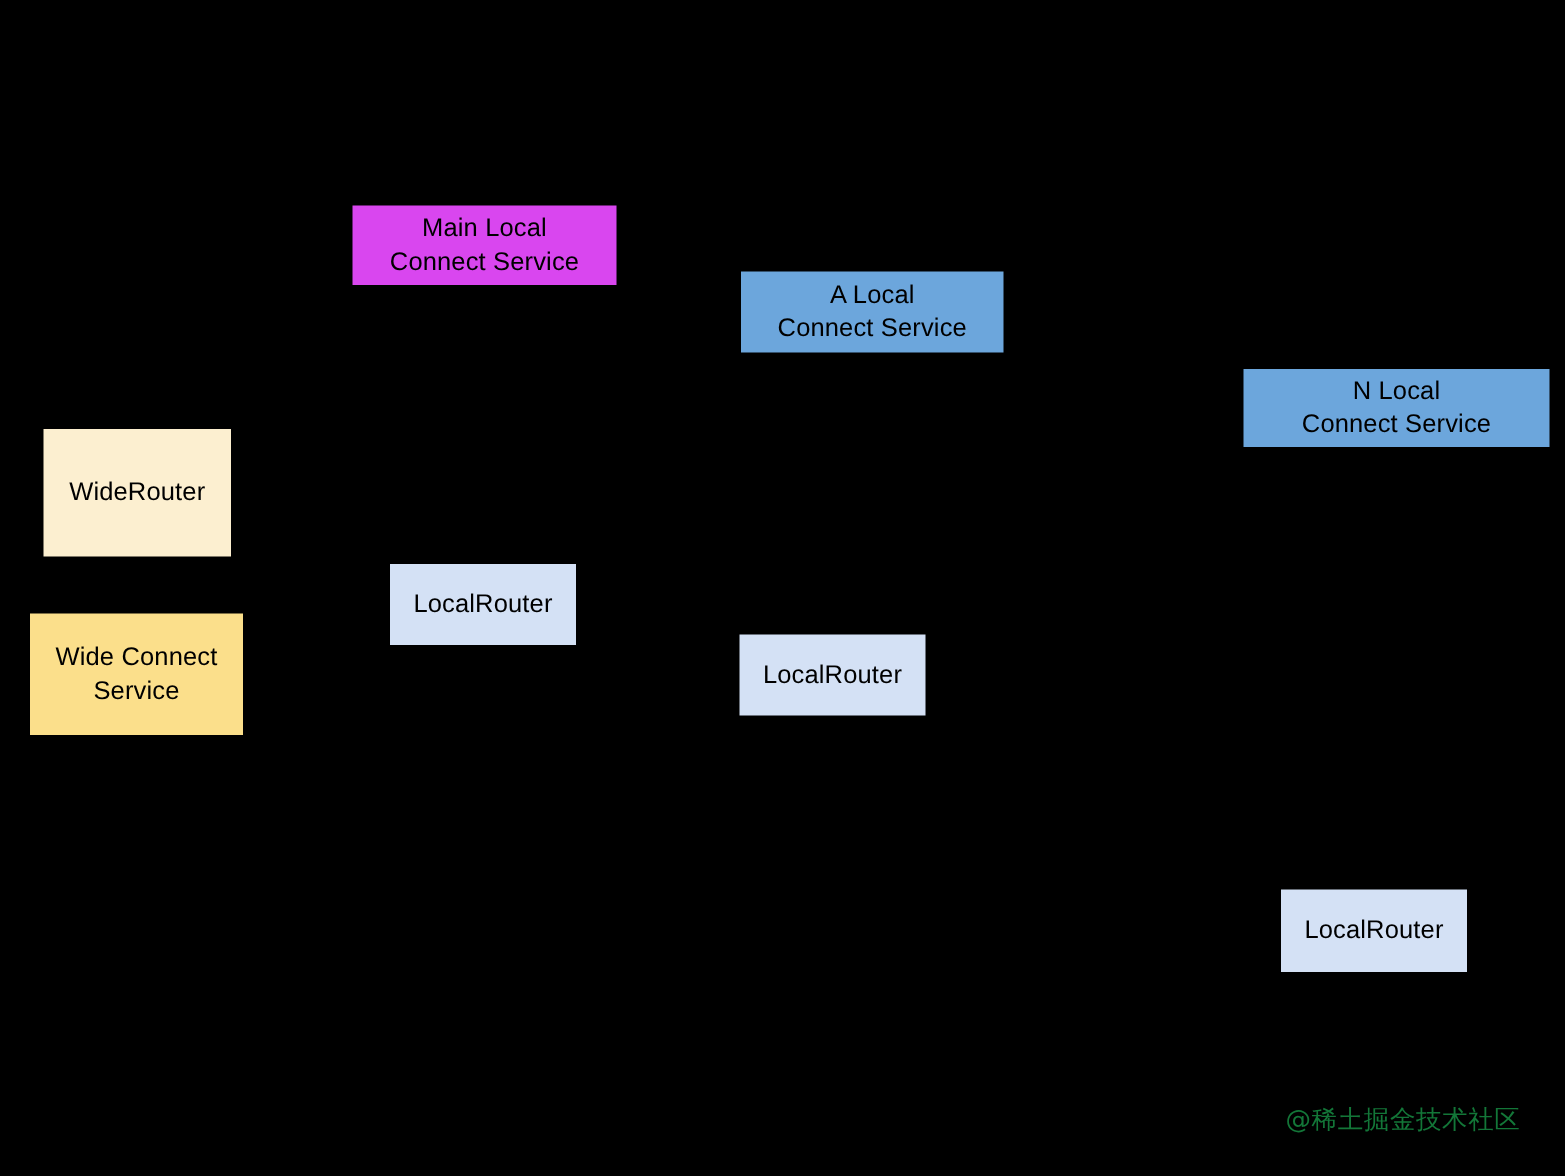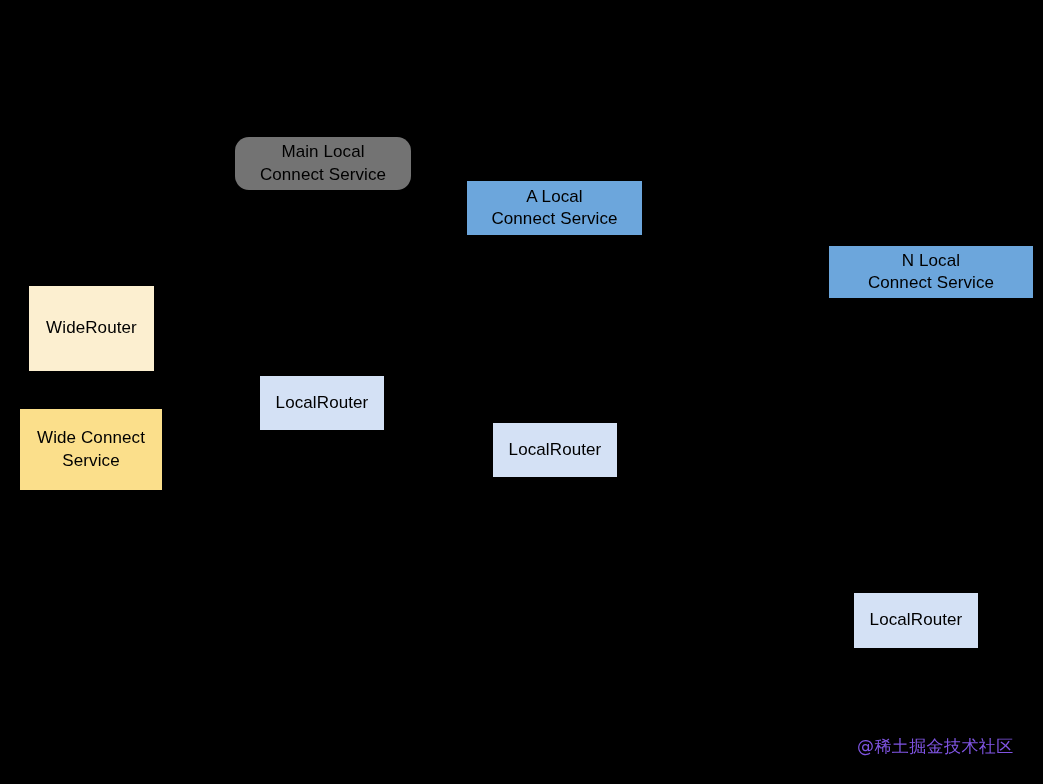--- a/index.html
+++ b/index.html
@@ -37,37 +37,37 @@
     white-space: pre-line;
     padding: 0 4px;
     font-family: "Liberation Sans", "DejaVu Sans", sans-serif;
   }
   .node-label {
     display: block;
     white-space: pre-line;
   }
   .watermark {
     position: absolute;
-    color: #8b5cf6;
+    color: #15803d;
     font-size: 17px;
     letter-spacing: 0.4px;
     font-family: "DejaVu Sans", "Liberation Sans", sans-serif;
     white-space: nowrap;
     opacity: 0.92;
   }
 </style>
 </head>
 <body>
 
 <div id="canvas"></div>
 
 <div id="nodes-layer">
-    <div class="node" style="left: 235px; top: 137px; width: 176px; height: 53px; background: #737373; border-radius: 14px;"><span class="node-label">Main Local
+    <div class="node" style="left: 235px; top: 137px; width: 176px; height: 53px; background: #d946ef;"><span class="node-label">Main Local
 Connect Service</span></div>
-    <div class="node" style="left: 467px; top: 181px; width: 175px; height: 54px; background: rgb(108, 166, 220);"><span class="node-label">A Local
+    <div class="node" style="left: 494px; top: 181px; width: 175px; height: 54px; background: rgb(108, 166, 220);"><span class="node-label">A Local
 Connect Service</span></div>
     <div class="node" style="left: 829px; top: 246px; width: 204px; height: 52px; background: rgb(108, 166, 220);"><span class="node-label">N Local
 Connect Service</span></div>
     <div class="node" style="left: 29px; top: 286px; width: 125px; height: 85px; background: rgb(252, 239, 208); align-items: center;"><span class="node-label">WideRouter</span></div>
     <div class="node" style="left: 260px; top: 376px; width: 124px; height: 54px; background: rgb(212, 225, 245);"><span class="node-label">LocalRouter</span></div>
     <div class="node" style="left: 20px; top: 409px; width: 142px; height: 81px; background: rgb(251, 223, 139); text-align: center;"><span class="node-label">Wide Connect
 Service</span></div>
     <div class="node" style="left: 493px; top: 423px; width: 124px; height: 54px; background: rgb(212, 225, 245);"><span class="node-label">LocalRouter</span></div>
     <div class="node" style="left: 854px; top: 593px; width: 124px; height: 55px; background: rgb(212, 225, 245);"><span class="node-label">LocalRouter</span></div>
   </div>

